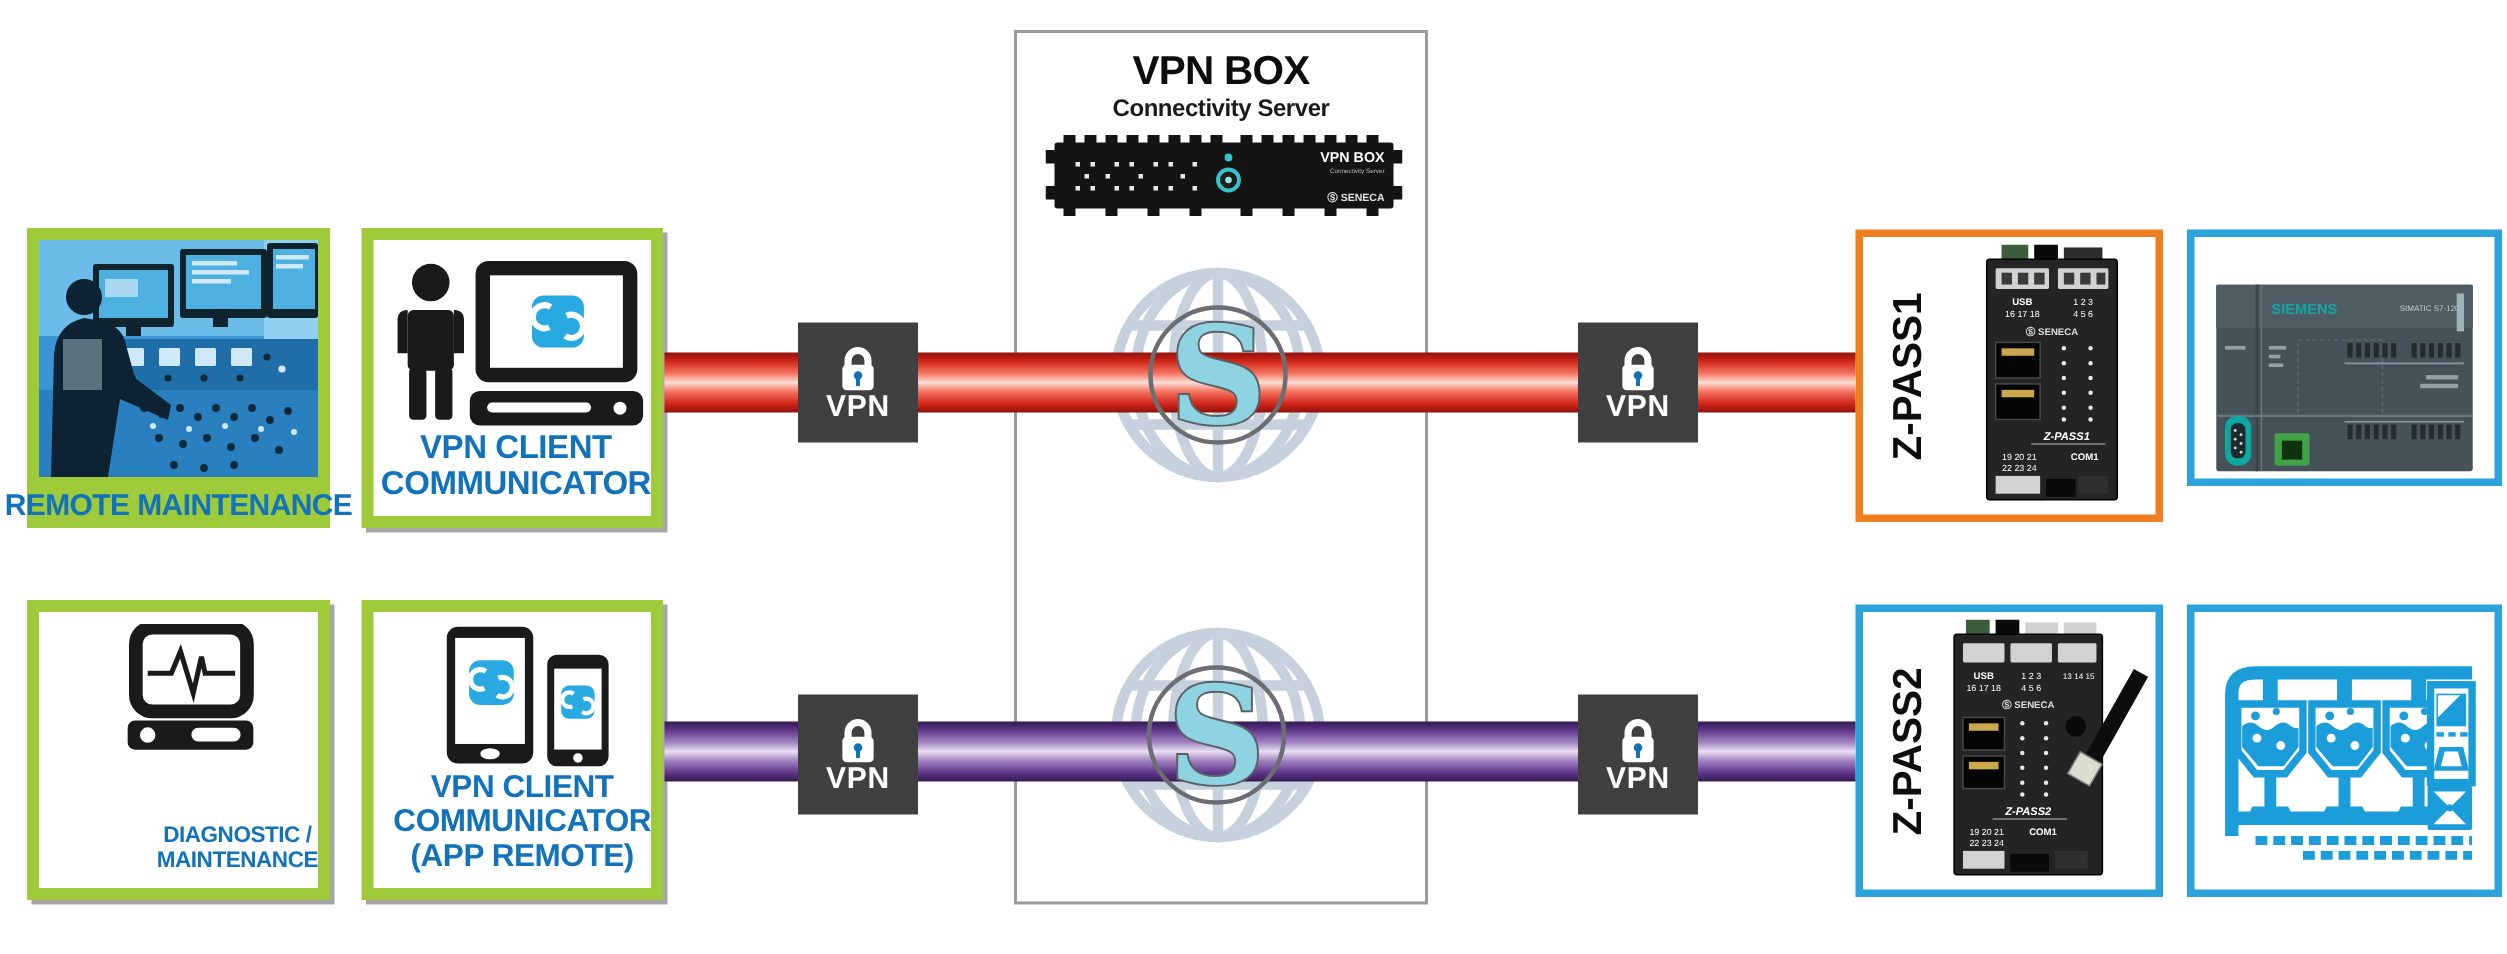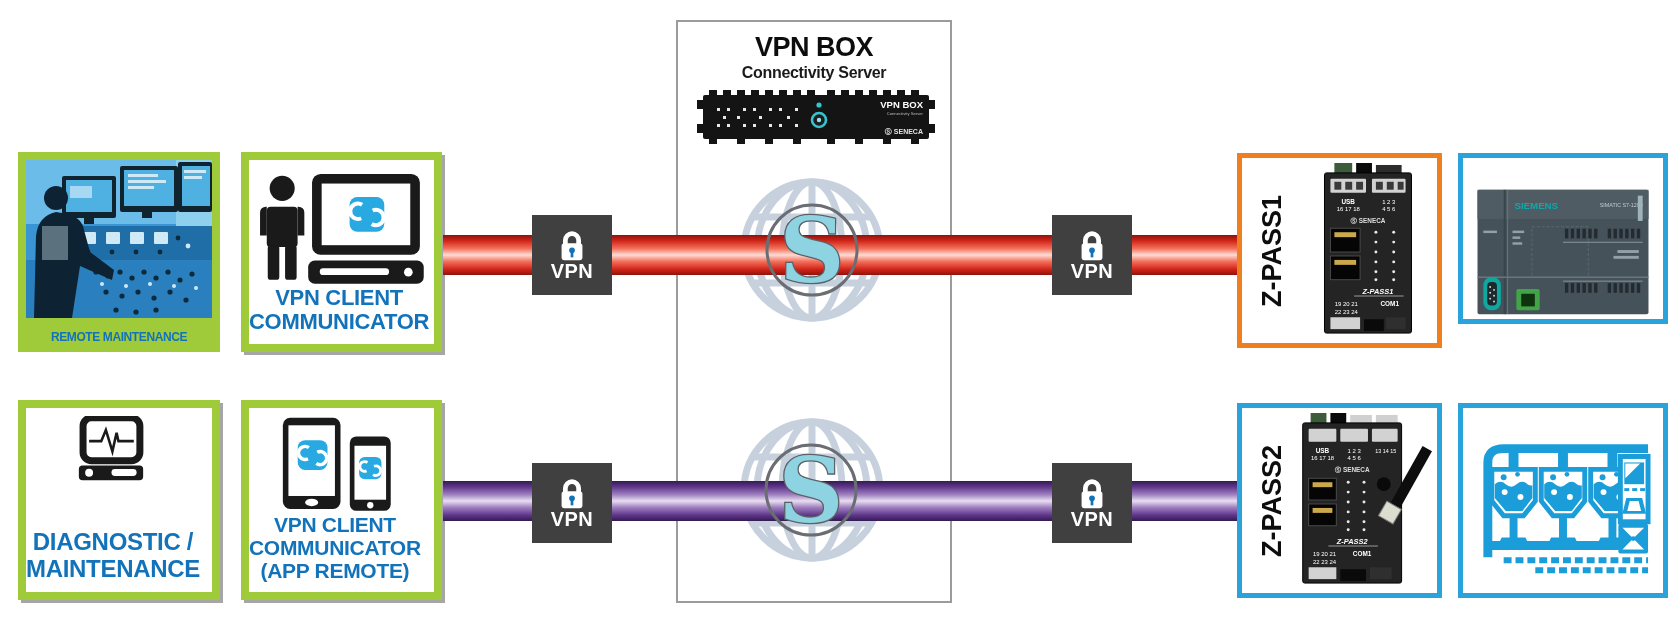--- a/index.html
+++ b/index.html
@@ -1,28 +1,28 @@
 <!DOCTYPE html>
 <html><head>
 <meta charset="utf-8">
 <style>
   html,body{margin:0;padding:0;background:#fff;}
   .canvas{position:relative;width:1671px;height:636px;background:#fff;overflow:hidden;
           font-family:"Liberation Sans",sans-serif;}
   .abs{position:absolute;}
   
   .client-box{position:absolute;background:#fff;border:8px solid #9fca3a;box-sizing:border-box;
-              display:flex;flex-direction:column;align-items:flex-start;justify-content:space-between;
+              display:flex;flex-direction:column;align-items:flex-end;justify-content:space-between;
               box-shadow:3px 3px 0 rgba(0,0,0,.35);z-index:1;}
   .photo-box{position:absolute;background:#9fca3a;box-sizing:border-box;z-index:1;}
   .client-label{color:#1273bb;font-weight:bold;text-align:center;line-height:1.1;
                 letter-spacing:-0.3px;padding-bottom:10px;}
   .photo-label{position:absolute;left:8px;right:8px;bottom:2px;height:26px;display:flex;
                align-items:center;justify-content:center;color:#1273bb;font-weight:bold;
-               font-size:12px;letter-spacing:-0.4px;white-space:nowrap;}
+               font-size:20px;letter-spacing:-0.4px;white-space:nowrap;}
   
   .center-box{position:absolute;left:676px;top:20px;width:276px;height:583px;background:#fff;
               border:2px solid #9b9b9b;box-sizing:border-box;text-align:center;z-index:1;}
   .center-title{font-size:27px;font-weight:bold;color:#0d0d0d;margin-top:10px;letter-spacing:-0.5px;}
   .center-sub{font-size:16px;font-weight:bold;color:#1a1a1a;letter-spacing:-0.3px;margin-top:1px;}
   
   .pipe{position:absolute;left:443px;width:794px;height:40px;z-index:3;}
   .pipe-red{background:linear-gradient(180deg,#8e130c 0%,#cf2418 14%,#f4705c 34%,#fcdcd4 50%,
             #f4705c 66%,#cf2418 86%,#8e130c 100%);}
   .pipe-purple{background:linear-gradient(180deg,#341a52 0%,#5d3588 14%,#9f7fc0 34%,#e8def1 50%,
@@ -149,21 +149,21 @@
   </div>
 
   <div class="client-box" style="left:18px;top:400px;width:202px;height:200px;">
     <svg width="170" height="120" viewBox="0 0 170 140" style="margin-top:8px;">
       <rect x="25" y="4" width="122" height="92" rx="18" fill="none" stroke="#1a1a1a" stroke-width="15"></rect>
       <polyline points="38,54 64,54 74,30 88,76 97,36 101,54 134,54" fill="none" stroke="#1a1a1a" stroke-width="5.5"></polyline>
       <rect x="16" y="106" width="138" height="32" rx="8" fill="#1a1a1a"></rect>
       <circle cx="38" cy="122" r="8.5" fill="#fff"></circle>
       <rect x="86" y="114" width="54" height="15" rx="7.5" fill="#fff"></rect>
     </svg>
-    <div class="client-label" style="font-size:24px;margin-top:48px;">
+    <div class="client-label" style="font-size:15px;margin-top:48px;">
       <div>DIAGNOSTIC /</div>
       <div>MAINTENANCE</div>
     </div>
   </div>
 
   <div class="client-box" style="left:241px;top:400px;width:201px;height:200px;">
     <svg width="170" height="104" viewBox="0 0 170 104" style="margin-top:8px;">
       <g>
         <rect x="30" y="2" width="62" height="98" rx="8" fill="#1a1a1a"></rect>
         <rect x="36" y="10" width="50" height="76" fill="#fff"></rect>

